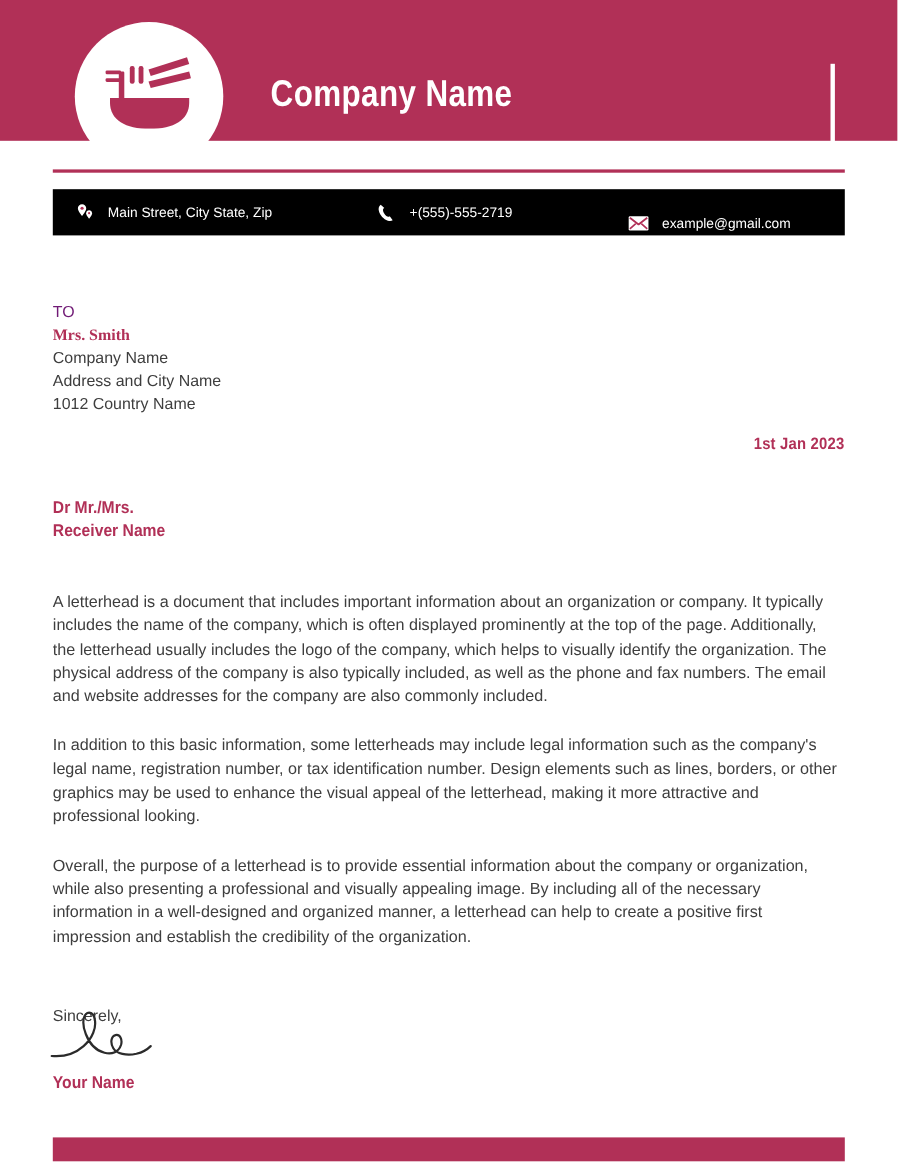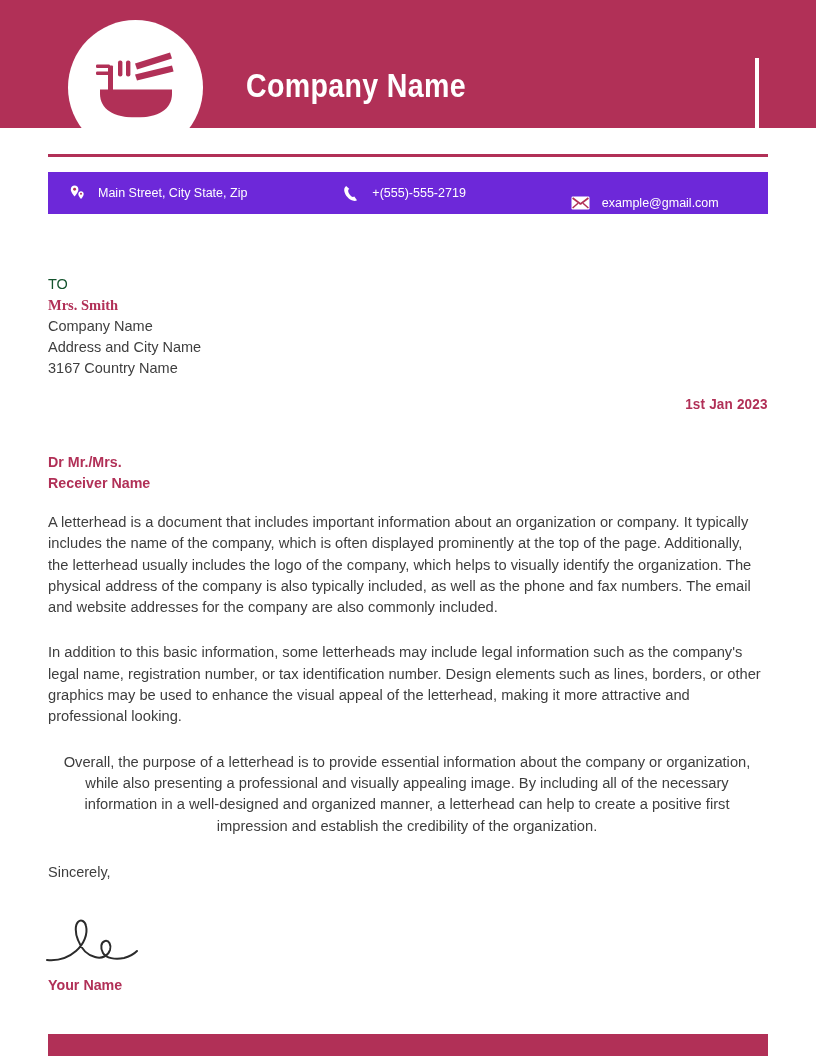--- a/index.html
+++ b/index.html
@@ -88,21 +88,21 @@
     background: #b13057;
   }
 
   
   .contact-bar {
     position: absolute;
     left: 48px;
     top: 172px;
     width: 720px;
     height: 42px;
-    background: #6d28d9;
+    background: #000000;
     display: flex;
     align-items: center;
   }
   .contact-item {
     display: flex;
     align-items: center;
     color: #ffffff;
     font-size: 12.5px;
     white-space: nowrap;
   }
@@ -117,21 +117,21 @@
     height: 18px;
     margin-right: 10px;
   }
 
   
   .to-label {
     position: absolute;
     left: 48px;
     top: 276px;
     font-size: 14.5px;
-    color: #14532d;
+    color: #701a75;
   }
   .to-name {
     position: absolute;
     left: 48px;
     top: 297px;
     font-size: 14.5px;
     font-weight: 700;
     color: #b13057;
     font-family: Liberation Serif, serif;
   }
@@ -163,36 +163,36 @@
     color: #b13057;
     line-height: 21px;
     transform: scaleX(0.92);
     transform-origin: left top;
     white-space: nowrap;
   }
 
   .body-copy {
     position: absolute;
     left: 48px;
-    top: 512px;
+    top: 538px;
     width: 718px;
   }
   .body-copy p {
     margin: 0 0 24px 0;
     font-size: 14.7px;
     line-height: 21.3px;
     color: #3e3e3e;
     text-align: left;
   }
-  .body-copy p:last-child { margin-bottom: 18px; text-align: center; }
+  .body-copy p:last-child { margin-bottom: 18px; }
 
   .sincerely {
     position: absolute;
     left: 48px;
-    top: 864px;
+    top: 916px;
     font-size: 14.5px;
     color: #3e3e3e;
   }
   .signature {
     position: absolute;
     left: 44px;
     top: 916px;
   }
   .signer-name {
     position: absolute;
@@ -288,21 +288,21 @@
     </span>
     <span>example@gmail.com</span>
   </div>
 
 </div>
 
 <div class="to-label">TO</div>
 <div class="to-name">Mrs. Smith</div>
 <div class="to-line1">Company Name</div>
 <div class="to-line2">Address and City Name</div>
-<div class="to-line3">3167 Country Name</div>
+<div class="to-line3">1012 Country Name</div>
 
 <div class="date">1st Jan 2023</div>
 
 <div class="salutation">
   <div>Dr Mr./Mrs.</div>
   <div>Receiver Name</div>
 </div>
 
 <div class="body-copy">
   <p>A letterhead is a document that includes important information about an organization or company. It typically includes the name of the company, which is often displayed prominently at the top of the page. Additionally, the letterhead usually includes the logo of the company, which helps to visually identify the organization. The physical address of the company is also typically included, as well as the phone and fax numbers. The email and website addresses for the company are also commonly included.</p>

